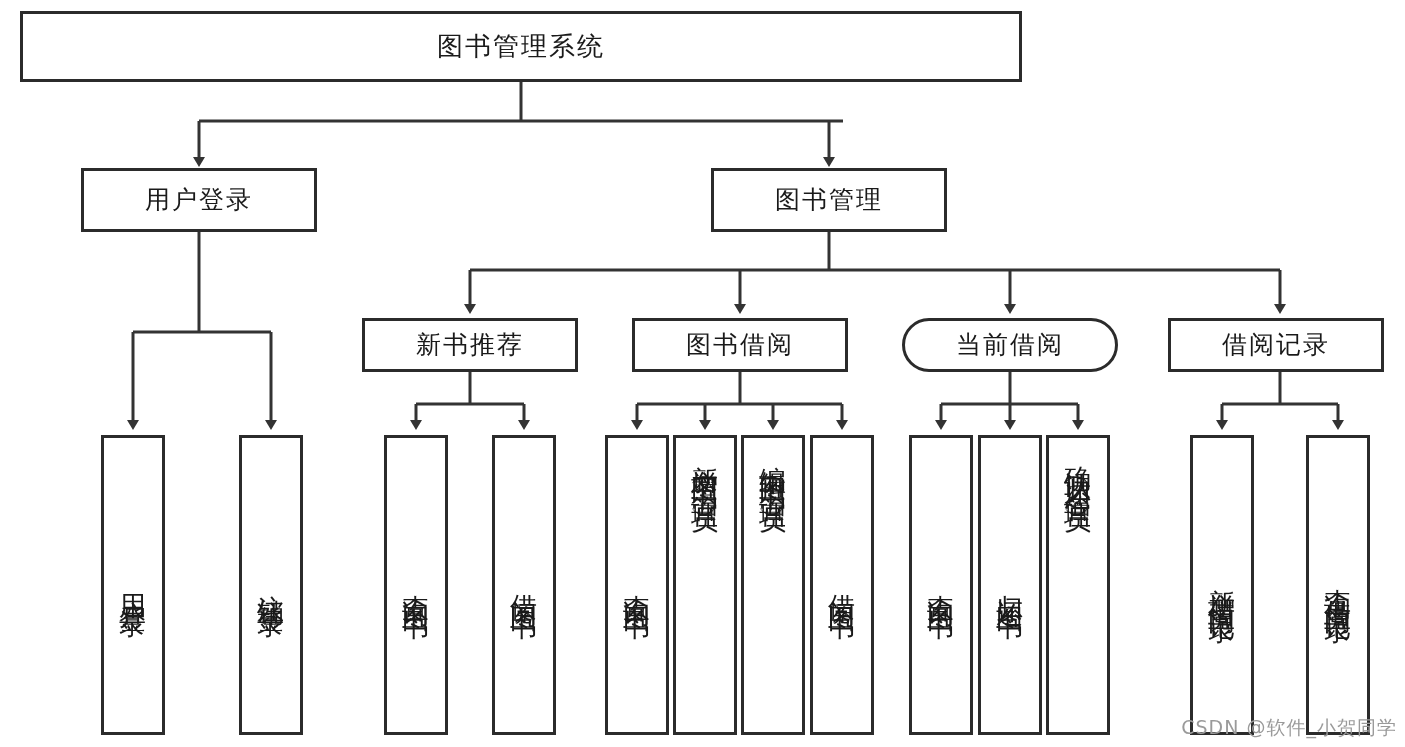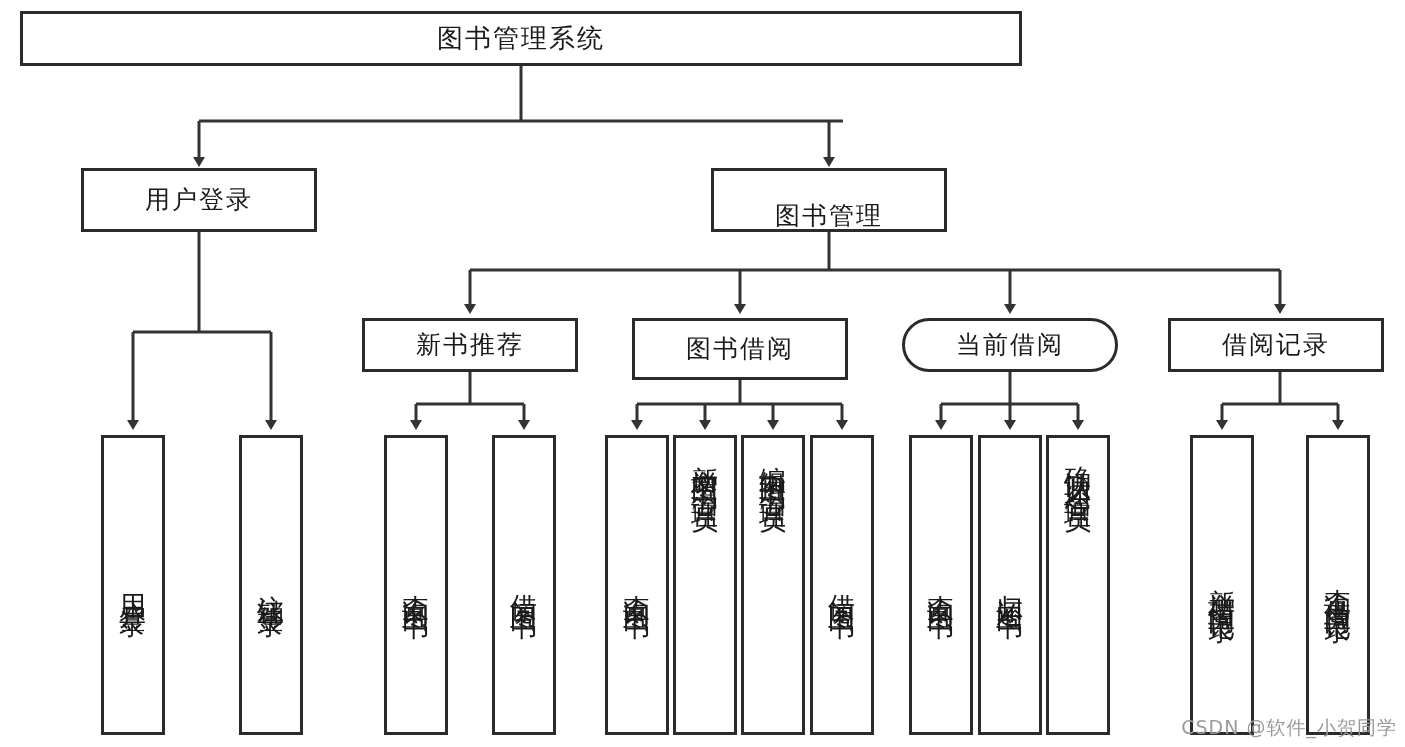--- a/index.html
+++ b/index.html
@@ -126,35 +126,35 @@
       <path d="M1010,404 L1010,421" marker-end="url(#arw)"></path>
       <path d="M1078,404 L1078,421" marker-end="url(#arw)"></path>
 
       <path d="M1280,372 L1280,404"></path>
       <path d="M1222,404 L1338,404"></path>
       <path d="M1222,404 L1222,421" marker-end="url(#arw)"></path>
       <path d="M1338,404 L1338,421" marker-end="url(#arw)"></path>
     </g>
   </svg>
 
-  <div class="node horiz root" style="left:20px; top:11px; width:1002px; height:55px;">
+  <div class="node horiz root" style="left:20px; top:11px; width:1002px; height:71px;">
     <span class="label">图书管理系统</span>
   </div>
 
   <div class="node horiz" style="left:81px; top:168px; width:236px; height:64px;">
     <span class="label">用户登录</span>
   </div>
-  <div class="node horiz" style="left:711px; top:168px; width:236px; height:64px;align-items:flex-end;">
+  <div class="node horiz" style="left:711px; top:168px; width:236px; height:64px;">
     <span class="label">图书管理</span>
   </div>
 
   <div class="node horiz" style="left:362px; top:318px; width:216px; height:54px;align-items:center;">
     <span class="label">新书推荐</span>
   </div>
-  <div class="node horiz" style="left:632px; top:318px; width:216px; height:62px;">
+  <div class="node horiz" style="left:632px; top:318px; width:216px; height:54px;">
     <span class="label">图书借阅</span>
   </div>
   <div class="node horiz" style="left:902px; top:318px; width:216px; height:54px;border-radius:27px;">
     <span class="label">当前借阅</span>
   </div>
   <div class="node horiz" style="left:1168px; top:318px; width:216px; height:54px;">
     <span class="label">借阅记录</span>
   </div>
 
   <div class="node vert" style="left:101px; top:435px; width:64px; height:300px;">

